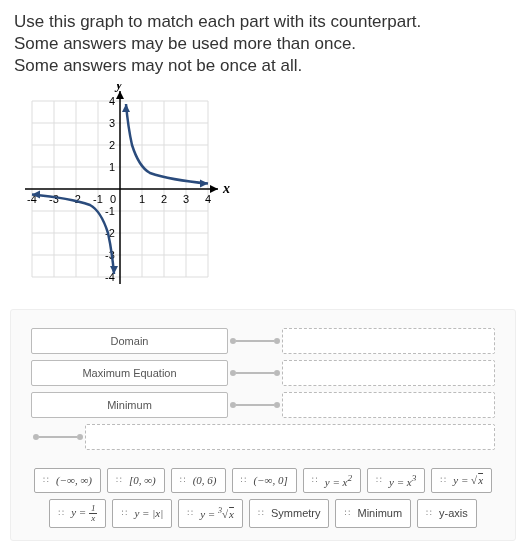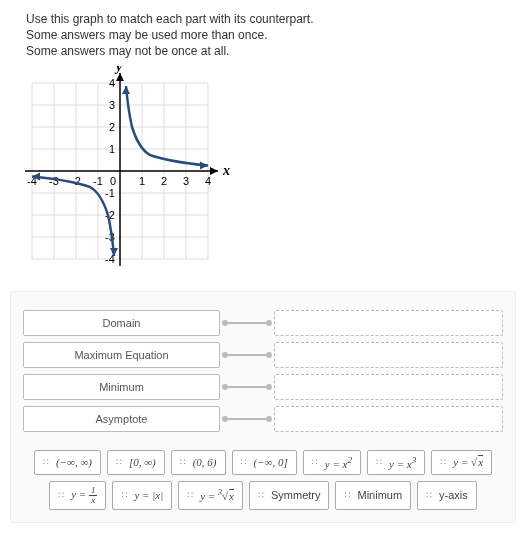--- a/index.html
+++ b/index.html
@@ -1,20 +1,20 @@
 <!DOCTYPE html>
 <html><head>
 <meta charset="utf-8">
 <style>
 body{font-family:Arial,Helvetica,sans-serif;font-size:12px;color:#333;margin:0;padding:10px;background:#fff}
-.instruction{margin:2px 16px;font-size:12px;color:#333}
+.instruction{margin:2px 4px;font-size:17px;color:#333}
 .graph-wrap{margin:8px 0 15px 0}
 svg{display:block}
 .main-box{background:#fafafa;border:1px solid #eee;border-radius:3px;padding:12px;width:480px}
-.match-row{display:flex;align-items:center;margin:6px 0}
+.match-row{display:flex;align-items:center;margin:6px 8px}
 .left-slot{width:195px;height:24px;border:1px solid #bbb;border-radius:2px;background:#fff;display:flex;align-items:center;justify-content:center;font-size:11px;color:#555}
 .connector{width:50px;height:2px;position:relative;margin:0 2px}
 .connector::before,.connector::after{content:"";position:absolute;width:6px;height:6px;background:#bbb;border-radius:50%;top:-2px}
 .connector::before{left:0}
 .connector::after{right:0}
 .connector-line{height:2px;background:#bbb;margin:0 6px}
 .right-slot{flex:1;height:24px;border:1px dashed #bbb;border-radius:2px;background:#fff}
 .tile-area{margin-top:18px;display:flex;flex-wrap:wrap;gap:6px;justify-content:center;padding:0 4px}
 .tile{display:inline-flex;align-items:center;border:1px solid #aaa;border-radius:2px;background:#fff;padding:4px 8px;font-size:11px;color:#444;cursor:move;white-space:nowrap}
 .grip{display:inline-block;width:8px;margin-right:5px;color:#888;letter-spacing:-1px;font-size:9px;line-height:4px}
@@ -112,21 +112,20 @@
     <div class="right-slot"></div>
   </div>
   <div class="match-row">
     <div class="left-slot">Minimum</div>
     <div class="connector">
         <div class="connector-line"></div>
       </div>
     <div class="right-slot"></div>
   </div>
   <div class="match-row">
-    <div class="left-slot">Asymptote</div>
     <div class="connector">
         <div class="connector-line"></div>
       </div>
     <div class="right-slot"></div>
   </div>
 
   <div class="tile-area">
     <div class="tile">
         <span class="grip">∷</span>
         <span class="math">(−∞, ∞)</span>

